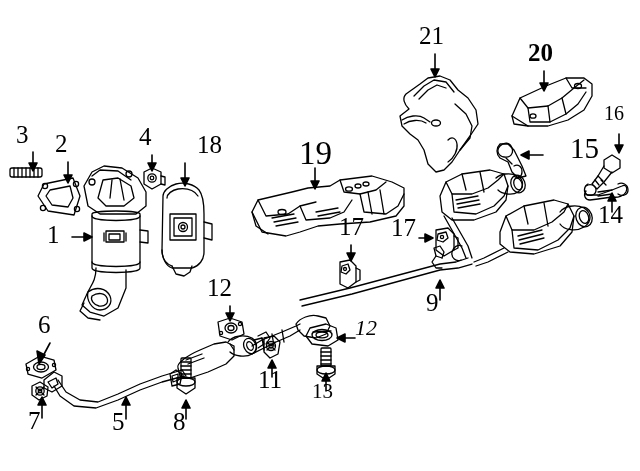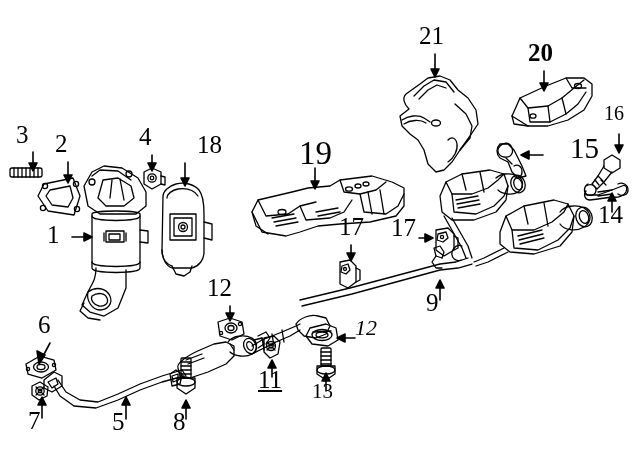--- a/index.html
+++ b/index.html
@@ -341,21 +341,21 @@
   <div class="callout" style="left: 47px; top: 222px; font-size: 25px;">1</div>
   <div class="callout" style="left: 55px; top: 131px; font-size: 25px;">2</div>
   <div class="callout" style="left: 16px; top: 122px; font-size: 25px;">3</div>
   <div class="callout" style="left: 139px; top: 124px; font-size: 25px;">4</div>
   <div class="callout" style="left: 112px; top: 409px; font-size: 25px;">5</div>
   <div class="callout" style="left: 38px; top: 312px; font-size: 25px;">6</div>
   <div class="callout" style="left: 28px; top: 408px; font-size: 25px;">7</div>
   <div class="callout" style="left: 173px; top: 409px; font-size: 25px;">8</div>
   <div class="callout" style="left: 426px; top: 290px; font-size: 25px;">9</div>
   <div class="callout" style="left: 207px; top: 275px; font-size: 25px;">12</div>
-  <div class="callout" style="left: 258px; top: 367px; font-size: 25px; text-decoration: underline;">11</div>
+  <div class="callout" style="left: 258px; top: 367px; font-size: 25px;">11</div>
   <div class="callout" style="left: 355px; top: 317px; font-size: 22px; font-style: italic;">12</div>
   <div class="callout" style="left: 312px; top: 381px; font-size: 21px;">13</div>
   <div class="callout" style="left: 598px; top: 202px; font-size: 25px;">14</div>
   <div class="callout" style="left: 570px; top: 134px; font-size: 29px;">15</div>
   <div class="callout" style="left: 604px; top: 103px; font-size: 20px;">16</div>
   <div class="callout" style="left: 339px; top: 214px; font-size: 25px;">17</div>
   <div class="callout" style="left: 169px; top: 132px; font-size: 25px; margin-left: 28px;">18</div>
   <div class="callout" style="left: 299px; top: 137px; font-size: 33px;">19</div>
   <div class="callout" style="left: 528px; top: 40px; font-size: 25px; font-weight: bold;">20</div>
   <div class="callout" style="left: 419px; top: 23px; font-size: 25px; text-align: center;">21</div>

